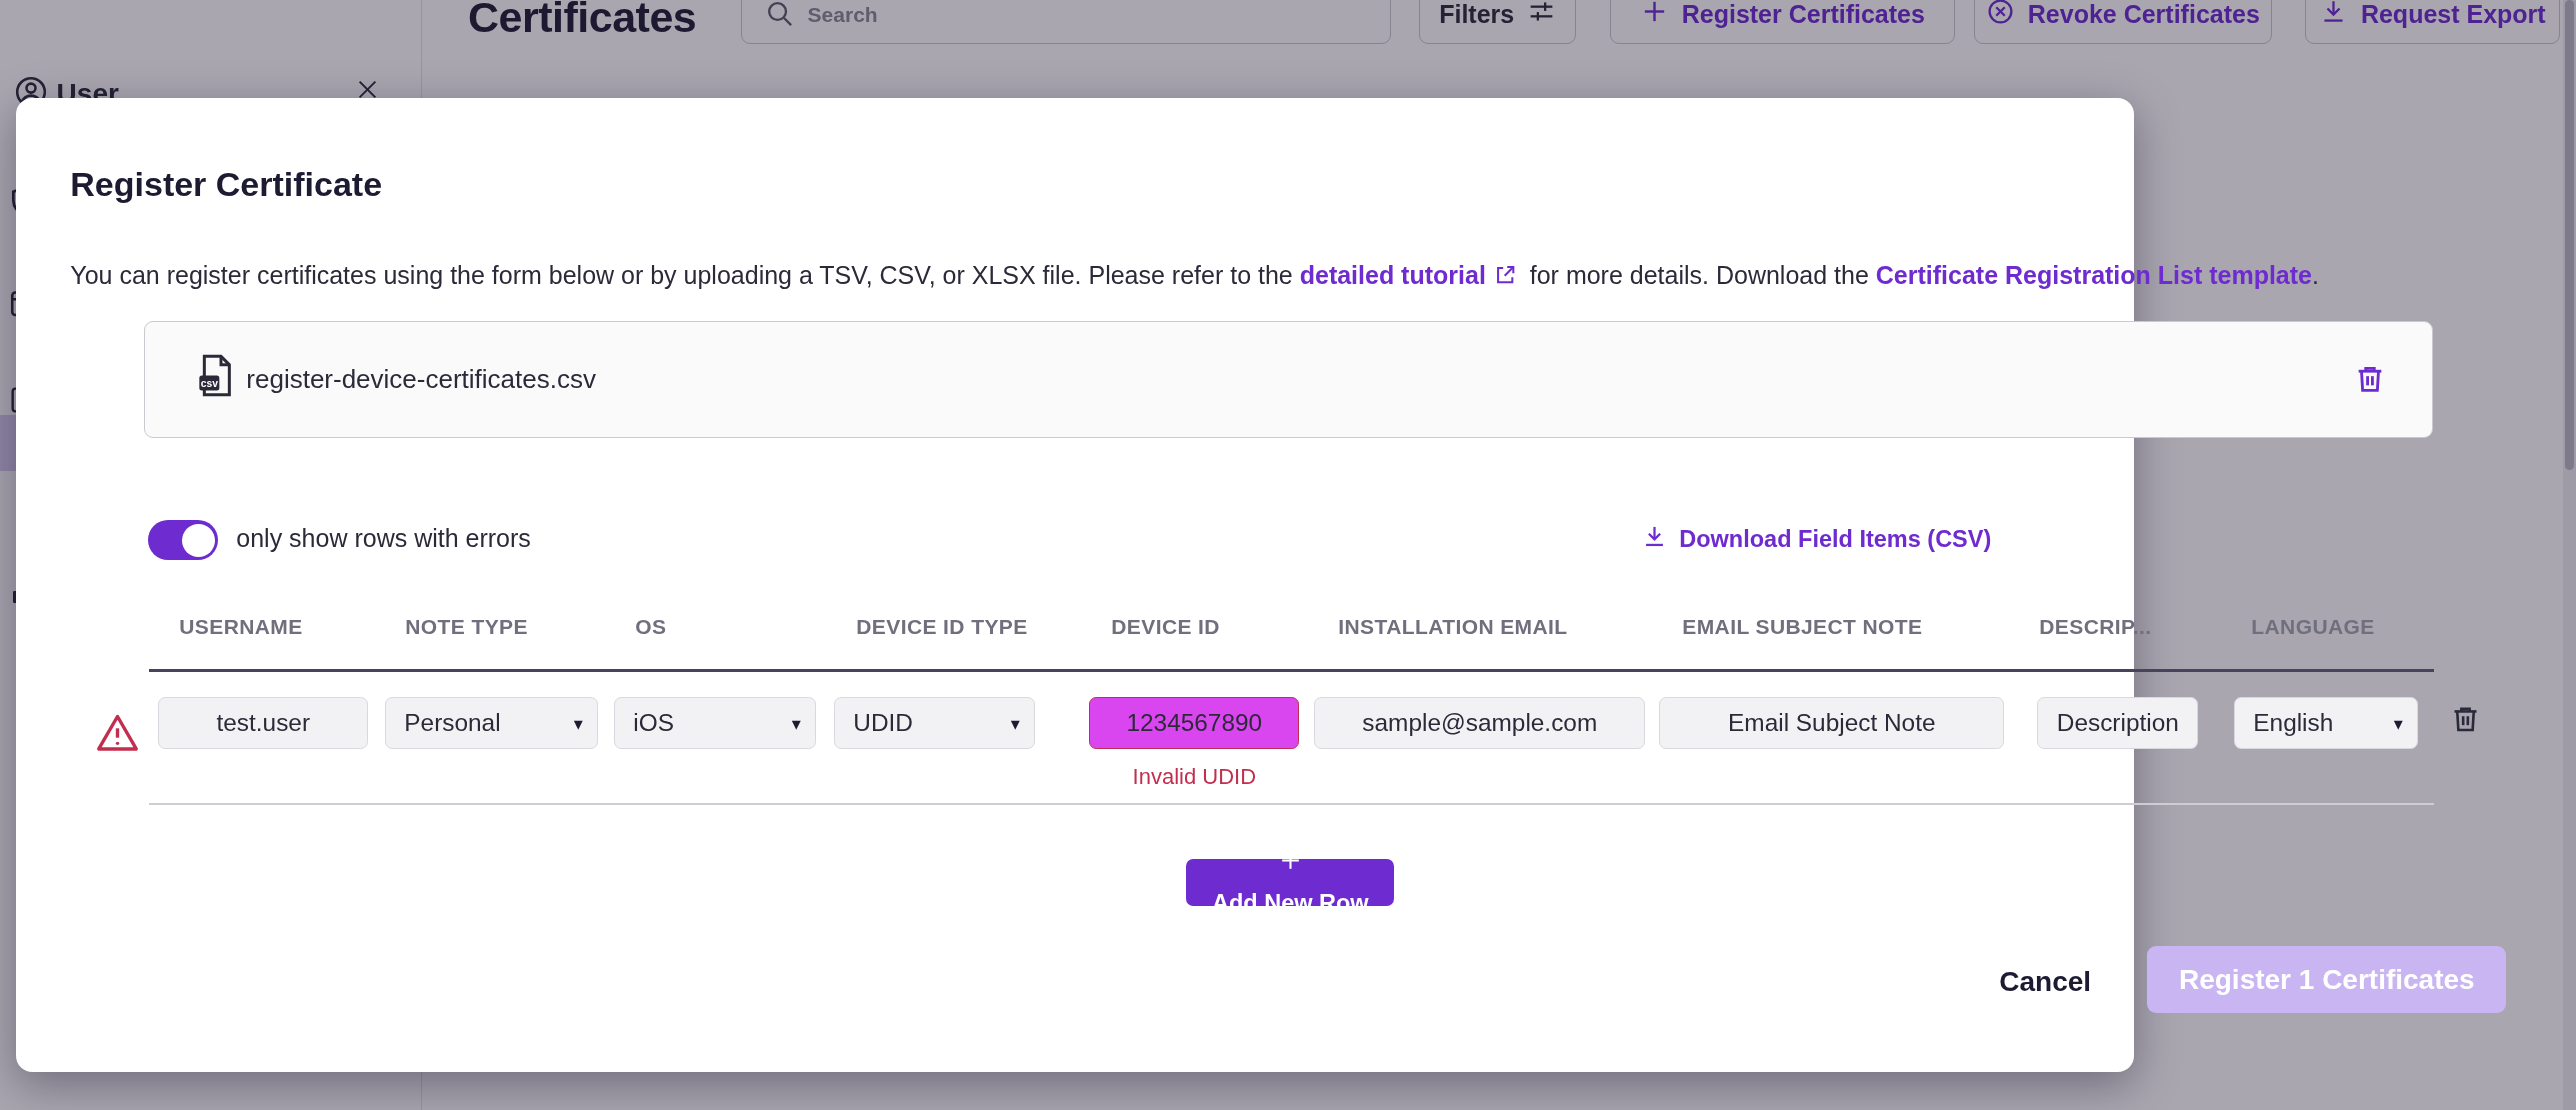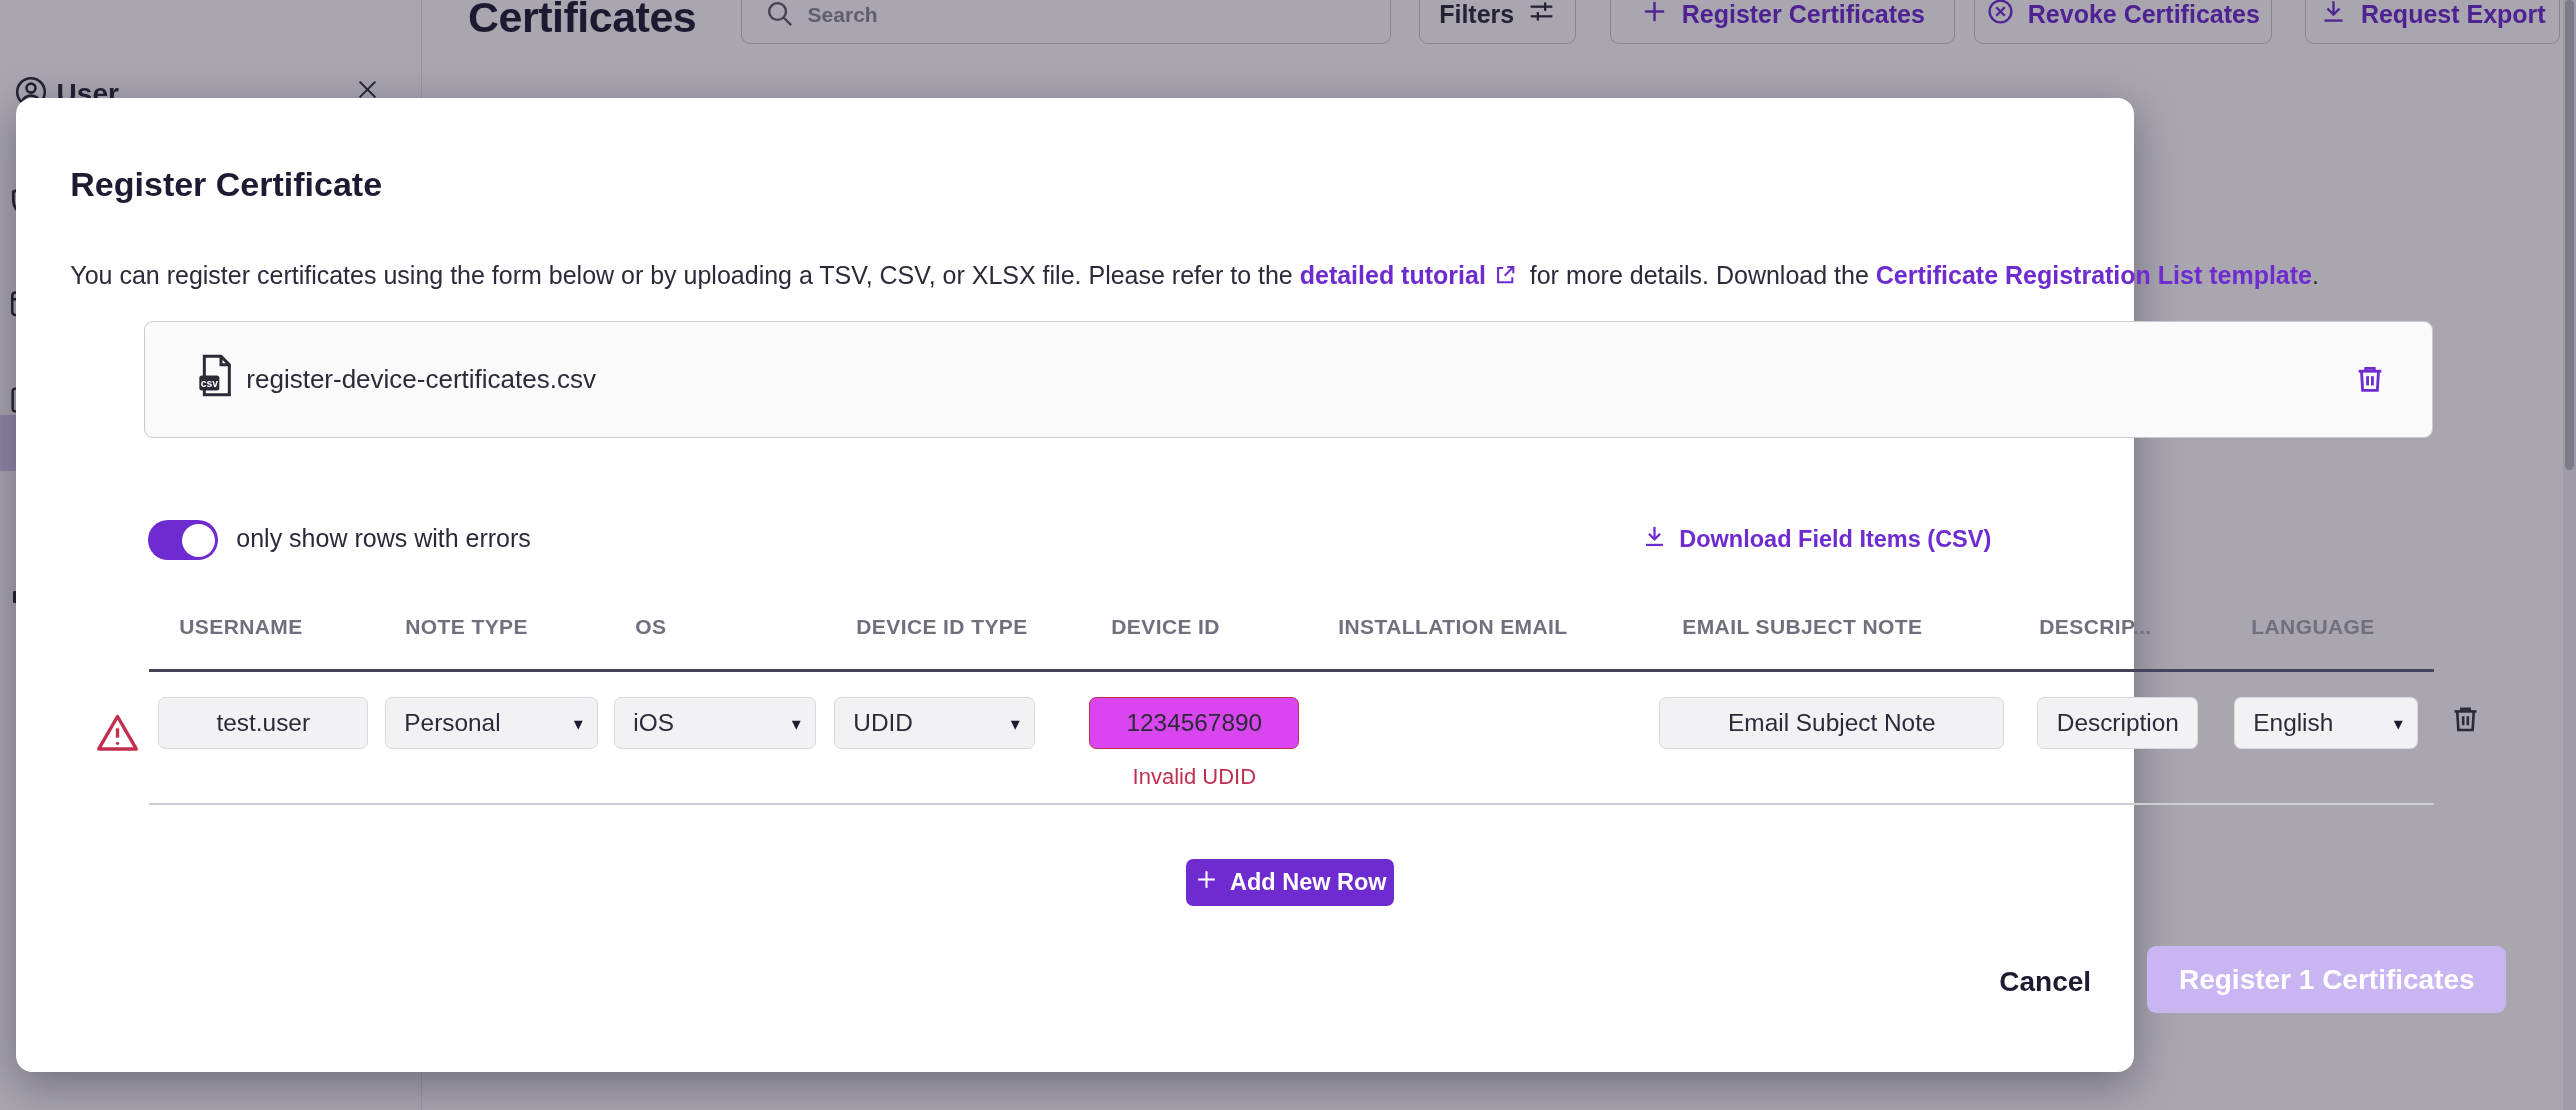--- a/index.html
+++ b/index.html
@@ -76,21 +76,21 @@
   .ipt-err { background:#d946ef; border:1.8px solid #c22f4e; }
   .err-msg { position:absolute; left:1073px; top:666px; width:210px; text-align:center;
              font-size:22px; color:#c22f4e; }
   .warn { position:absolute; left:79px; top:614px; color:#c22f4e; }
   .row-del { position:absolute; left:2433px; top:603px; color:#2b2a39; background:none;
              border:none; cursor:pointer; }
 
   .add-row { position:absolute; left:1170px; top:761px; width:208px; height:47px;
              background:#6d2bd0; color:#fff; border:none; border-radius:7.2px;
              font-size:23.5px; font-weight:700; font-family:inherit;
-             display:flex; align-items:center; justify-content:center; gap:11px; cursor:pointer; }
+             display:flex; align-items:center; justify-content:center; gap:11px; cursor:pointer;flex-direction:column; }
   .cancel { position:absolute; left:1983px; top:860px; height:47px; background:none; border:none;
             font-size:28px; font-weight:700; color:#1d1b31; font-family:inherit; cursor:pointer; }
   .submit { position:absolute; left:2131px; top:848px; width:359px; height:67px;
             background:#c9b5f1; color:#fff; border:none; border-radius:9px;
             font-size:28px; font-weight:700; font-family:inherit; }
 </style>
 </head>
 <body>
 
 <div class="stage">
@@ -296,20 +296,21 @@
     </div>
 
     <div class="sel" style="left:818px;width:201px">
       <span>UDID</span>
       <span class="caret">▾</span>
     </div>
 
     <div class="ipt ipt-err" style="left:1073px;width:210px">1234567890</div>
     <div class="err-msg">Invalid UDID</div>
 
+    <div class="ipt" style="left:1298px;width:331px">sample@sample.com</div>
     <div class="ipt" style="left:1643px;width:345px">Email Subject Note</div>
     <div class="ipt" style="left:2021px;width:161px">Description</div>
 
     <div class="sel" style="left:2218px;width:184px">
       <span>English</span>
       <span class="caret">▾</span>
     </div>
 
     <button class="row-del">
       <span>

